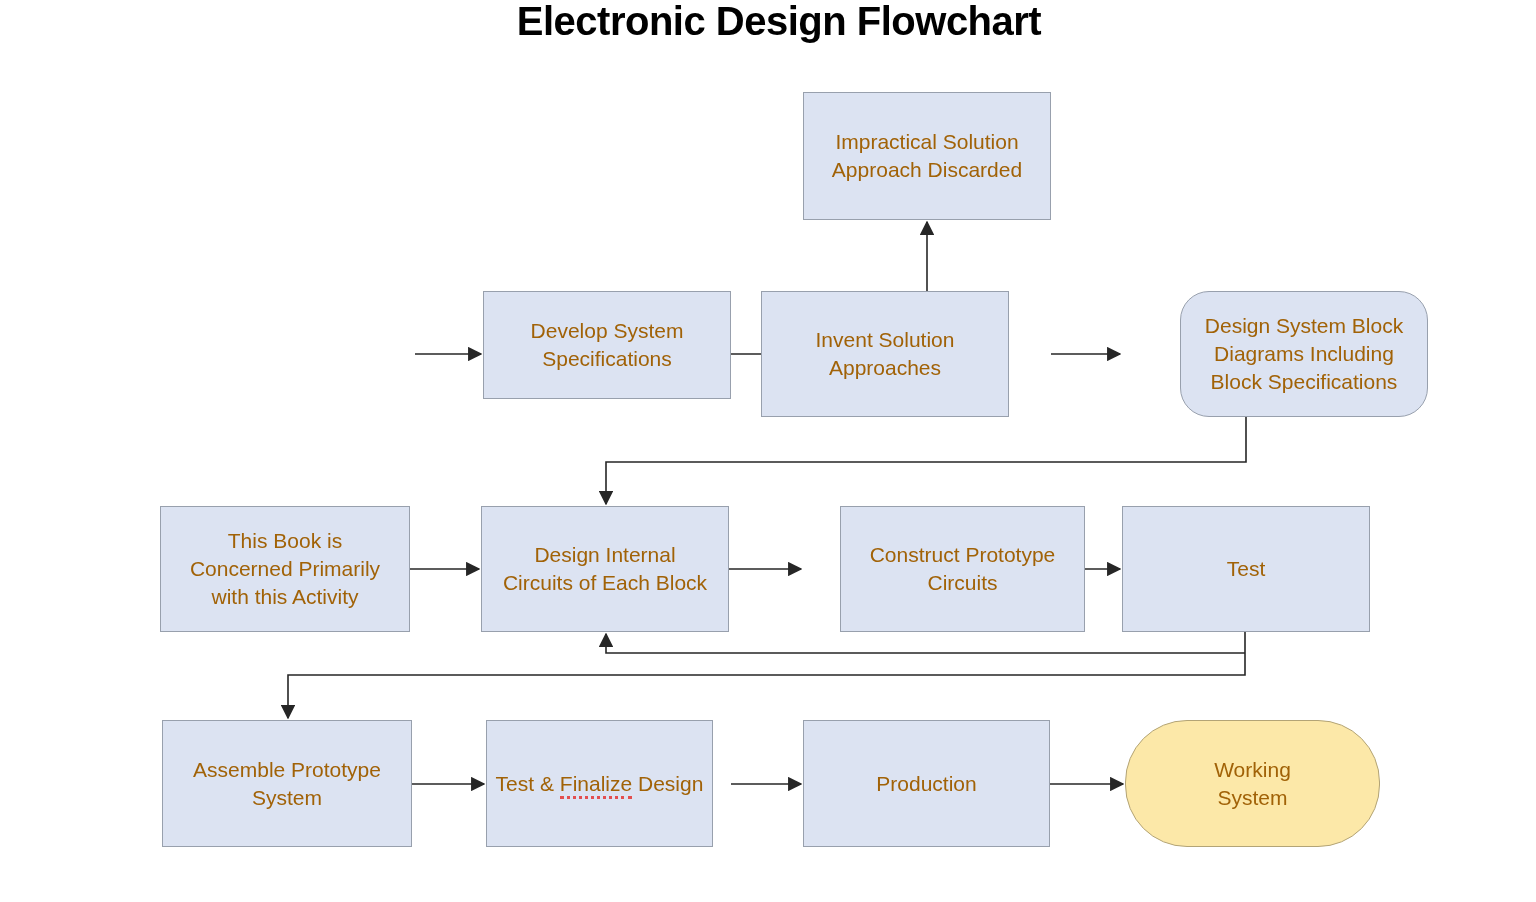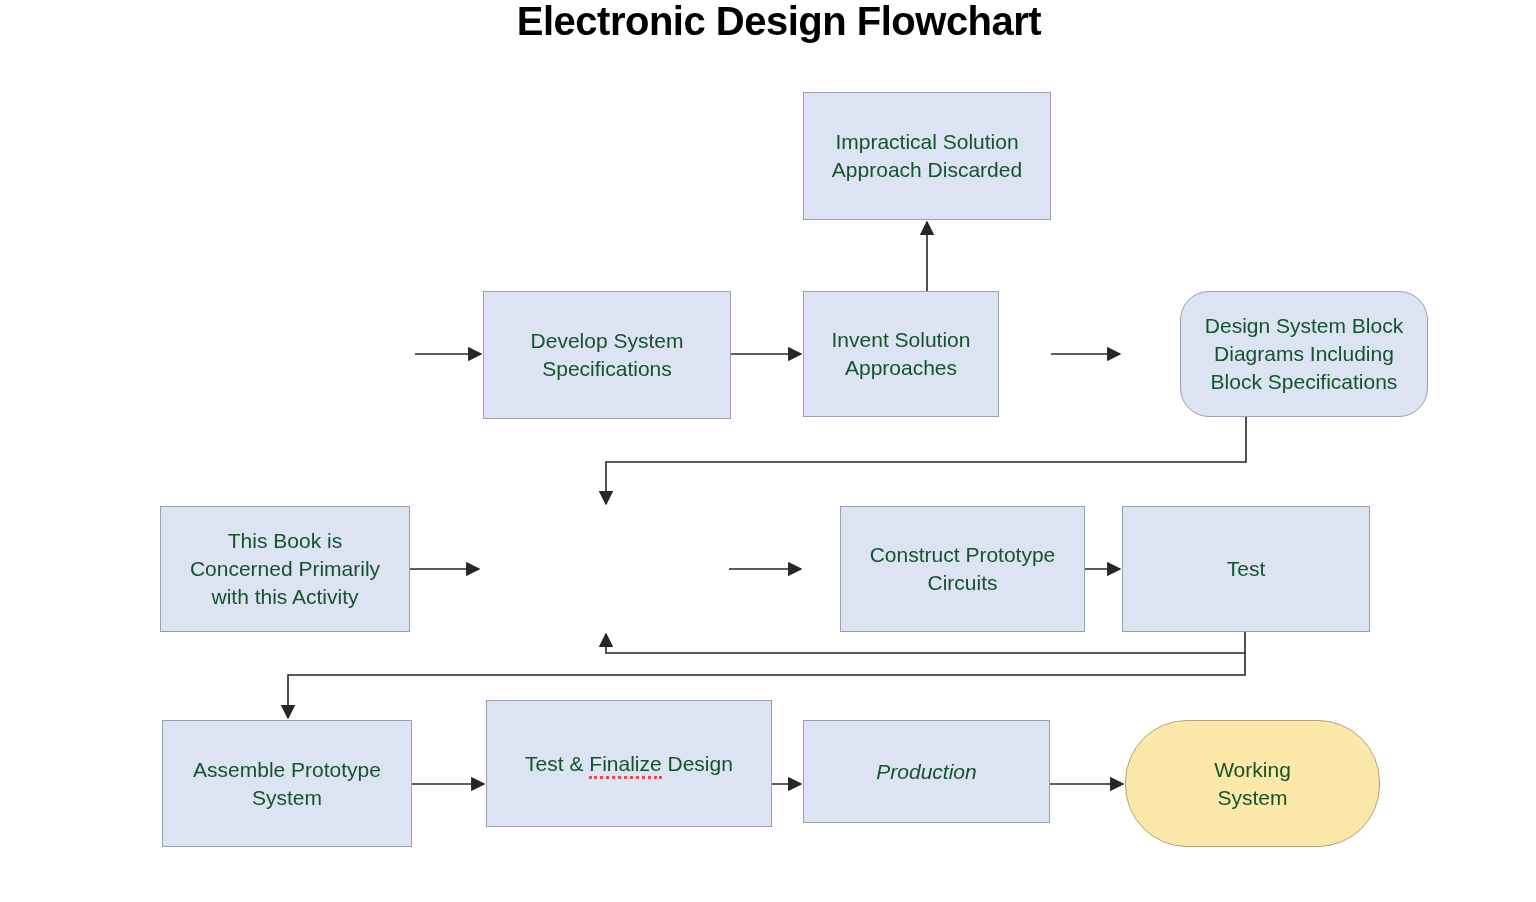--- a/index.html
+++ b/index.html
@@ -25,21 +25,21 @@
   }
   .node {
     position: absolute;
     box-sizing: border-box;
     display: flex;
     align-items: center;
     justify-content: center;
     text-align: center;
     font-size: 21px;
     line-height: 1.32;
-    color: #14532d;
+    color: #a16207;
     white-space: pre-line;
     padding: 4px 10px;
   }
   .process {
     background: #dce3f2;
     border: 1.5px solid #98a0ad;
   }
   .terminator {
     background: #fce8a8;
     border: 1.5px solid #b3a476;
@@ -49,30 +49,30 @@
   .edge { fill: none; stroke: #262626; stroke-width: 1.6px; }
   .flagged {
     border-bottom: 3.5px dotted #e34f4f;
     padding-bottom: 1px;
   }
   .pre { white-space: pre; }
 
   
   #n-impractical   { left: 803px;  top: 92px;  width: 248px; height: 128px; }
   #n-problem       { left: 155px;  top: 292px; width: 260px; height: 121px; }
-  #n-develop       { left: 483px;  top: 291px; width: 248px; height: 128px; }
-  #n-invent        { left: 803px;  top: 291px; width: 196px; height: 126px; }
+  #n-develop       { left: 483px;  top: 291px; width: 248px; height: 108px; }
+  #n-invent        { left: 761px;  top: 291px; width: 248px; height: 126px; }
   #n-designblock   { left: 1180px; top: 291px; width: 248px; height: 126px; border-radius: 29px; }
   #n-book          { left: 160px;  top: 506px; width: 250px; height: 126px; }
   #n-designinternal{ left: 481px;  top: 506px; width: 248px; height: 126px; }
   #n-construct     { left: 803px;  top: 506px; width: 245px; height: 126px; margin-left: 37px; }
   #n-test          { left: 1122px; top: 506px; width: 248px; height: 126px; text-align: center; }
   #n-assemble      { left: 162px;  top: 720px; width: 250px; height: 127px; text-align: center; }
-  #n-finalize      { left: 486px;  top: 700px; width: 286px; height: 127px; align-items: center; }
-  #n-production    { left: 803px;  top: 720px; width: 247px; height: 103px; font-style: italic; }
+  #n-finalize      { left: 486px;  top: 720px; width: 227px; height: 127px; align-items: center; }
+  #n-production    { left: 803px;  top: 720px; width: 247px; height: 127px; }
   #n-working       { left: 1125px; top: 720px; width: 255px; height: 127px; }
 </style>
 </head>
 <body>
 
 <div class="canvas">
 
   <div class="title">Electronic Design Flowchart</div>
 
   <svg class="edges" width="1536" height="902" viewBox="0 0 1536 902">
@@ -107,20 +107,22 @@
 Approaches</div>
 
   <div id="n-designblock" class="node process">Design System Block
 Diagrams Including
 Block Specifications</div>
 
   <div id="n-book" class="node process">This Book is
 Concerned Primarily
 with this Activity</div>
 
+  <div id="n-designinternal" class="node process">Design Internal
+Circuits of Each Block</div>
 
   <div id="n-construct" class="node process">Construct Prototype
 Circuits</div>
 
   <div id="n-test" class="node process">Test</div>
 
   <div id="n-assemble" class="node process">Assemble Prototype
 System</div>
 
   <div id="n-finalize" class="node process">

